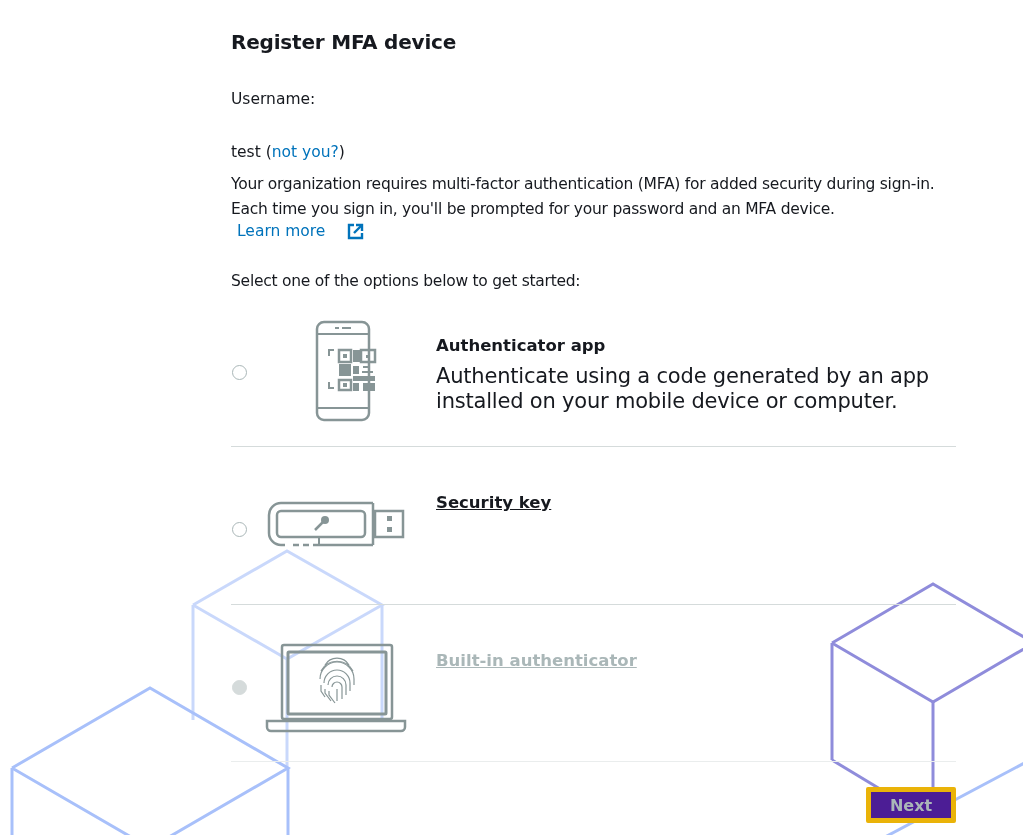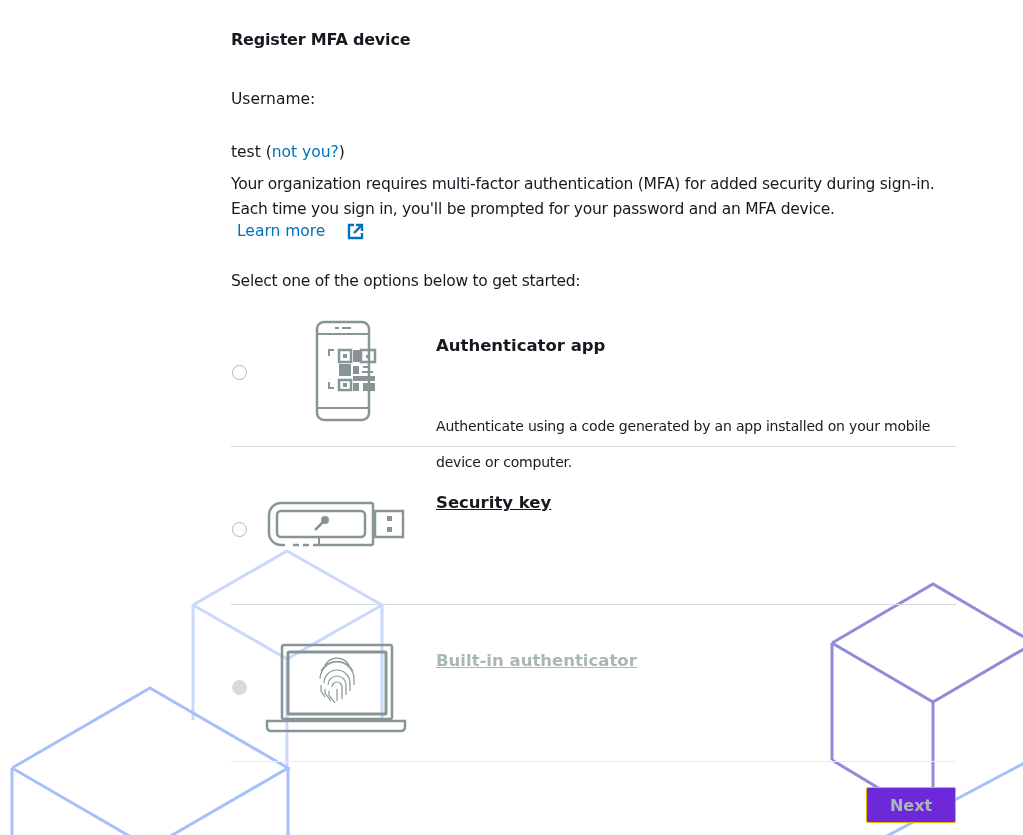--- a/index.html
+++ b/index.html
@@ -4,21 +4,21 @@
 <style>
   html, body { margin: 0; padding: 0; }
   body {
     width: 1023px; height: 835px; overflow: hidden; position: relative;
     background: #ffffff;
     font-family: "DejaVu Sans", "Liberation Sans", sans-serif;
     color: #16191f;
   }
   .bg-deco { position: absolute; left: 0; top: 0; width: 1023px; height: 835px; pointer-events: none; z-index: 0; }
   .content { position: absolute; left: 231px; top: 0; width: 725px; z-index: 1; }
-  .title { position: absolute; top: 30px; left: 0; font-size: 16px; font-weight: bold; letter-spacing: -0.2px; white-space: nowrap; }
+  .title { position: absolute; top: 30px; left: 0; font-size: 20px; font-weight: bold; letter-spacing: -0.2px; white-space: nowrap; }
   .uname-label { position: absolute; top: 90px; left: 0; font-size: 15.5px; }
   .uname-line { position: absolute; top: 116px; left: 0; font-size: 15.5px; margin-top: 27px; }
   a.link { color: #0073bb; text-decoration: none; }
   .intro { position: absolute; top: 172px; left: 0; width: 725px; font-size: 15.5px; line-height: 25px; letter-spacing: -0.25px; }
   .learn { position: absolute; top: 222px; left: 6px; font-size: 15.5px; display: flex; align-items: center; gap: 22px; }
   .learn svg { display: block; }
   .select-prompt { position: absolute; top: 272px; left: 0; font-size: 15.5px; letter-spacing: -0.25px; }
 
   .option { position: absolute; left: 0; width: 725px; height: 157px; }
   .opt-1 { top: 290px; }
@@ -26,26 +26,26 @@
   .opt-3 { top: 605px; }
   .divider { position: absolute; left: 0; width: 725px; height: 1px; background: #d5dbdb; }
   .d1 { top: 446px; }
   .d2 { top: 604px; }
   .d3 { top: 761px; background: #eaeded; }
 
   .radio { position: absolute; left: 1px; width: 15px; height: 15px; border-radius: 50%; border: 1px solid #aab7b8; background: #fff; box-sizing: border-box; cursor: pointer; }
   .radio.disabled { background: #d5dbdb; border-color: #d5dbdb; cursor: default; }
   .opt-icon { position: absolute; left: 34px; }
   .opt-title { position: absolute; left: 205px; font-size: 16.5px; font-weight: bold; white-space: nowrap; }
-  .opt-desc { position: absolute; left: 205px; width: 520px; font-size: 14px; line-height: 36px; letter-spacing: -0.2px; margin-top: 44px; }
+  .opt-desc { position: absolute; left: 205px; width: 520px; font-size: 21px; line-height: 25px; letter-spacing: -0.2px; }
   .disabled-text { color: #aab7b8; }
 
   .next-btn {
     position: absolute; left: 635px; top: 787px; width: 90px; height: 36px;
-    border: 1px solid #eab308; border-radius: 2px; background: #6d28d9;
+    border: 5px solid #eab308; border-radius: 2px; background: #4c1d95;
     color: #aab7b8; font-weight: bold; font-size: 16px;
     font-family: "DejaVu Sans", "Liberation Sans", sans-serif;
     box-sizing: border-box; cursor: default; padding: 0;
   }
 </style>
 </head>
 <body>
 
 <svg class="bg-deco" viewBox="0 0 1023 835" xmlns="http://www.w3.org/2000/svg">
   <g fill="none" stroke="#c4d4fb" stroke-width="3" opacity="0.9">

